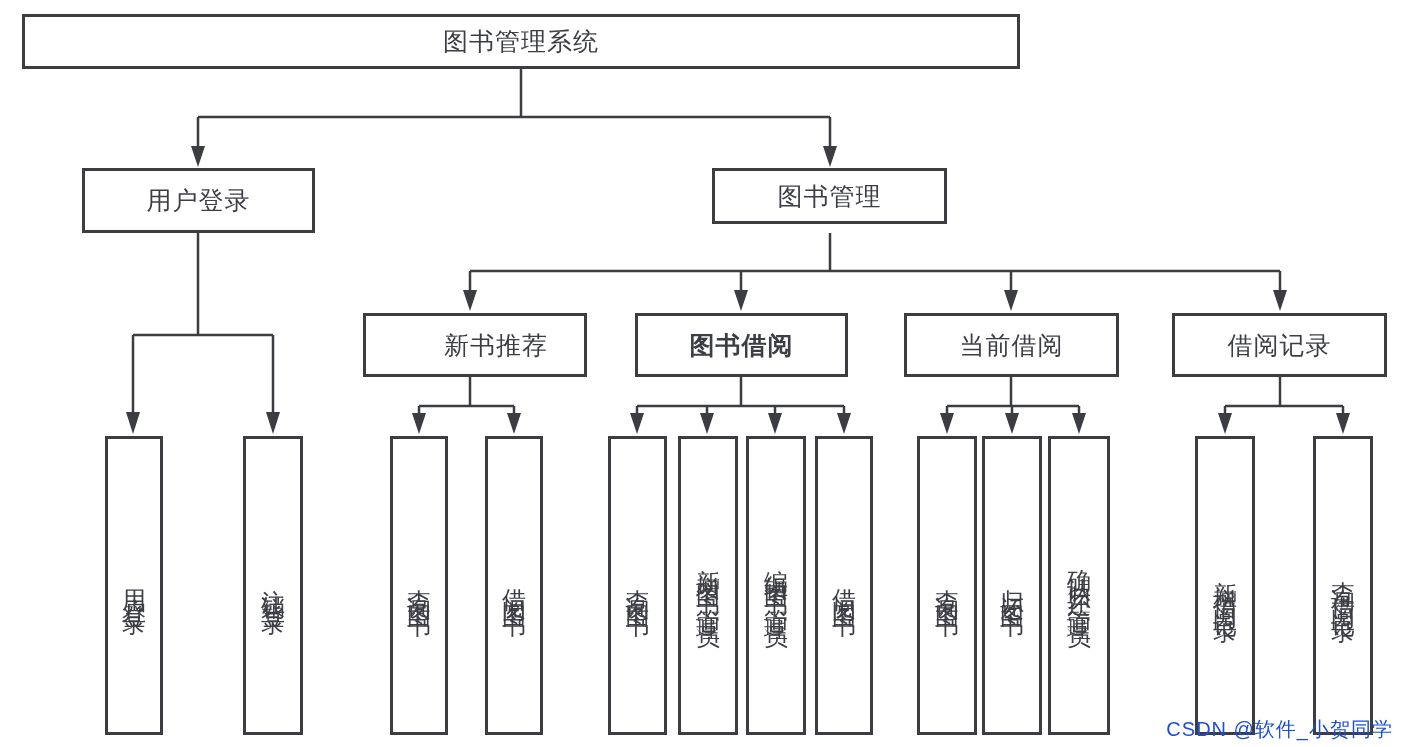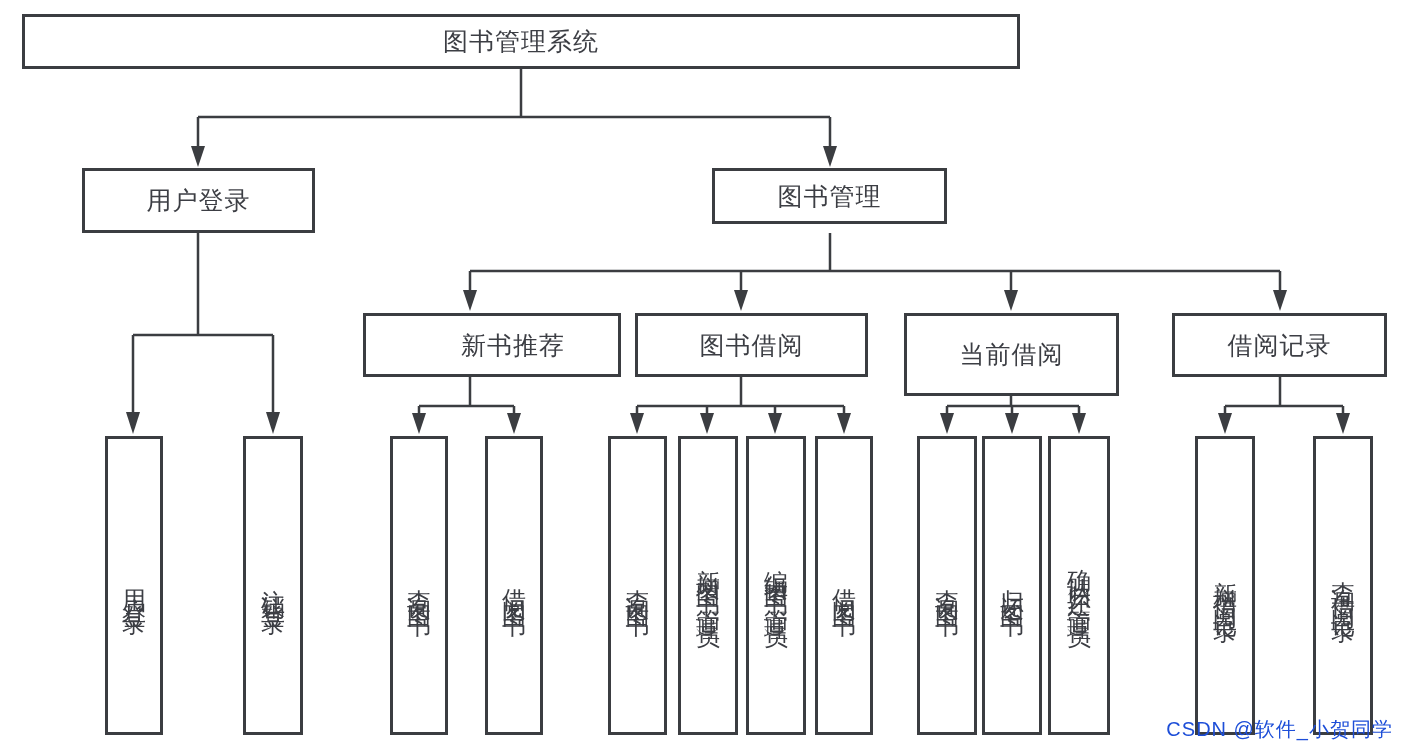--- a/index.html
+++ b/index.html
@@ -96,27 +96,27 @@
     <span>图书管理系统</span>
   </div>
 
   <div class="box h-box" style="left:82px; top:168px; width:233px; height:65px;">
     <span>用户登录</span>
   </div>
   <div class="box h-box" style="left:712px; top:168px; width:235px; height:56px;">
     <span>图书管理</span>
   </div>
 
-  <div class="box h-box" style="left:363px; top:313px; width:258px; height:64px;padding-left:42px;">
+  <div class="box h-box" style="left:363px; top:313px; width:224px; height:64px;padding-left:42px;">
     <span>新书推荐</span>
   </div>
-  <div class="box h-box" style="left:635px; top:313px; width:233px; height:64px;">
+  <div class="box h-box" style="left:635px; top:313px; width:213px; height:64px;font-weight:bold;">
     <span>图书借阅</span>
   </div>
-  <div class="box h-box" style="left:904px; top:313px; width:215px; height:83px;">
+  <div class="box h-box" style="left:904px; top:313px; width:215px; height:64px;">
     <span>当前借阅</span>
   </div>
   <div class="box h-box" style="left:1172px; top:313px; width:215px; height:64px;">
     <span>借阅记录</span>
   </div>
 
   <div class="box v-box" style="left:105px; width:58px;">
     <span class="v-text">用户登录</span>
   </div>
   <div class="box v-box" style="left:243px; width:60px;">

